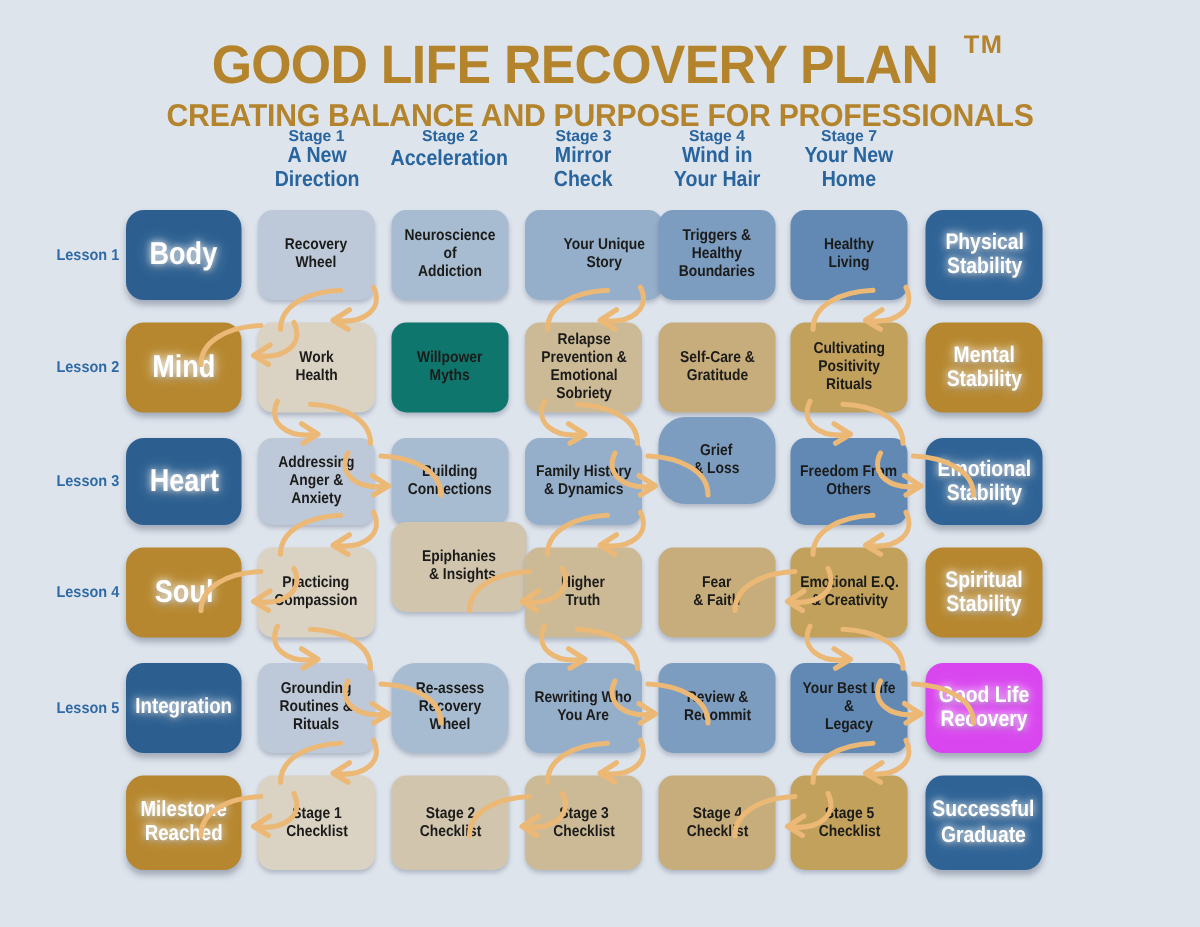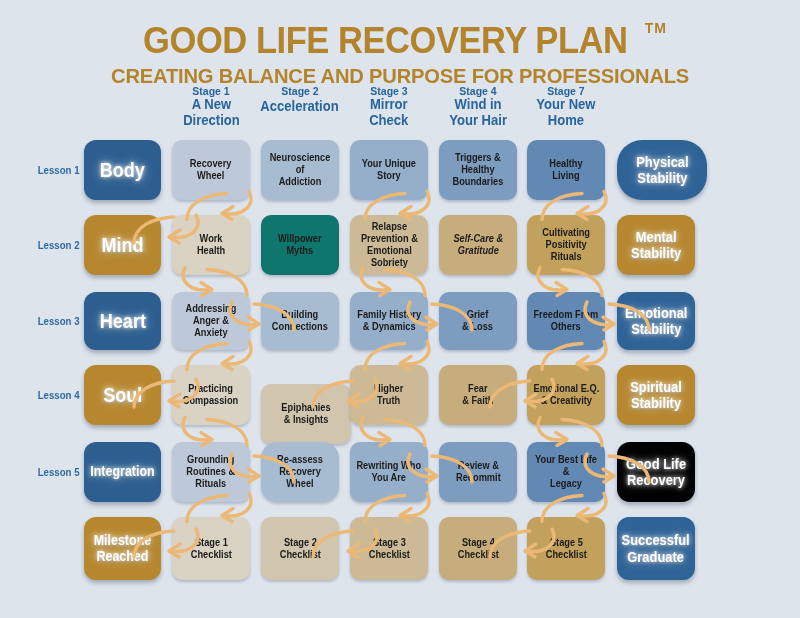--- a/index.html
+++ b/index.html
@@ -2,21 +2,21 @@
 <html><head>
 <meta charset="utf-8">
 <style>
   html,body{margin:0;padding:0;background:#DEE4EC;}
   #canvas{position:relative;width:800px;height:618px;background:#DEE4EC;
           font-family:"Liberation Sans",sans-serif;overflow:hidden;}
 
   .titlewrap{position:absolute;top:21px;left:0;width:100%;text-align:center;z-index:2;}
   .main-title{margin:0;font-size:36px;font-weight:bold;color:#B3842B;line-height:1.0;letter-spacing:-0.5px;}
   .main-title .ttl{display:inline-block;transform:scaleX(.96);}
-  .tm{font-size:14px;font-weight:bold;vertical-align:20px;margin-left:7px;letter-spacing:1px;}
+  .tm{font-size:17px;font-weight:bold;vertical-align:20px;margin-left:7px;letter-spacing:1px;}
   .subtitle{margin:6px 0 0;font-size:21px;font-weight:bold;color:#B3842B;line-height:1;letter-spacing:-0.2px;}
   .subtitle .sub{display:inline-block;transform:scaleX(.96);}
 
   .stage{position:absolute;text-align:center;color:#28649E;z-index:2;}
   .stage-label{font-size:10.5px;font-weight:bold;line-height:1.15;}
   .stage-name{font-size:14.5px;font-weight:bold;line-height:1.07;white-space:pre-line;
               display:inline-block;transform:scaleX(.9);transform-origin:center top;}
 
   .lesson{position:absolute;display:flex;align-items:center;justify-content:flex-end;
           color:#2F6AA5;font-size:10.5px;font-weight:bold;z-index:2;}
@@ -61,34 +61,34 @@
         <span>Body</span>
       </div>
       <div class="cell" style="left: 172px; top: 140px; width: 78px; height: 60px; background: rgb(189, 201, 216); color: rgb(27, 27, 26);">
         <span>Recovery
 Wheel</span>
       </div>
       <div class="cell" style="left: 261px; top: 140px; width: 78px; height: 60px; background: rgb(168, 188, 209); color: rgb(27, 27, 26);">
         <span>Neuroscience of
 Addiction</span>
       </div>
-      <div class="cell" style="left: 350px; top: 140px; width: 78px; height: 60px; background: rgb(149, 175, 202); color: rgb(27, 27, 26);">
+      <div class="cell" style="left: 350px; top: 140px; width: 78px; height: 60px; background: rgb(149, 175, 202); color: rgb(27, 27, 26); padding-left: 14px;">
         <span>Your Unique
 Story</span>
       </div>
       <div class="cell" style="left: 439px; top: 140px; width: 78px; height: 60px; background: rgb(124, 156, 192); color: rgb(27, 27, 26);">
         <span>Triggers &amp;
 Healthy
 Boundaries</span>
       </div>
       <div class="cell" style="left: 527px; top: 140px; width: 78px; height: 60px; background: rgb(98, 137, 180); color: rgb(27, 27, 26);">
         <span>Healthy
 Living</span>
       </div>
-      <div class="bigbox" style="left: 617px; top: 140px; width: 90px; height: 60px; background: rgb(47, 99, 150); font-size: 15px; border-radius: 25px;">
+      <div class="bigbox" style="left: 617px; top: 140px; width: 78px; height: 60px; background: rgb(47, 99, 150); font-size: 15px;">
         <span>Physical
 Stability</span>
       </div>
       <div class="lesson" style="left: 10px; top: 215px; width: 70px; height: 60px;">
         <span>Lesson 2</span>
       </div>
       <div class="bigbox" style="left: 84px; top: 215px; width: 77px; height: 60px; background: rgb(182, 135, 46); font-size: 21px;">
         <span>Mind</span>
       </div>
       <div class="cell" style="left: 172px; top: 215px; width: 78px; height: 60px; background: rgb(218, 210, 195); color: rgb(27, 27, 26);">
@@ -98,21 +98,21 @@
       <div class="cell" style="left: 261px; top: 215px; width: 78px; height: 60px; background: #0f766e; color: rgb(27, 27, 26);">
         <span>Willpower
 Myths</span>
       </div>
       <div class="cell" style="left: 350px; top: 215px; width: 78px; height: 60px; background: rgb(204, 186, 150); color: rgb(27, 27, 26);">
         <span>Relapse
 Prevention &amp;
 Emotional
 Sobriety</span>
       </div>
-      <div class="cell" style="left: 439px; top: 215px; width: 78px; height: 60px; background: rgb(200, 173, 124); color: rgb(27, 27, 26); font-style: italic;">
+      <div class="cell" style="left: 439px; top: 215px; width: 78px; height: 60px; background: rgb(200, 173, 124); color: rgb(27, 27, 26);">
         <span>Self-Care &amp;
 Gratitude</span>
       </div>
       <div class="cell" style="left: 527px; top: 215px; width: 78px; height: 60px; background: rgb(193, 161, 92); color: rgb(27, 27, 26);">
         <span>Cultivating
 Positivity
 Rituals</span>
       </div>
       <div class="bigbox" style="left: 617px; top: 215px; width: 78px; height: 60px; background: rgb(182, 135, 46); font-size: 15px;">
         <span>Mental
@@ -130,21 +130,21 @@
 Anxiety</span>
       </div>
       <div class="cell" style="left: 261px; top: 292px; width: 78px; height: 58px; background: rgb(168, 188, 209); color: rgb(27, 27, 26);">
         <span>Building
 Connections</span>
       </div>
       <div class="cell" style="left: 350px; top: 292px; width: 78px; height: 58px; background: rgb(149, 175, 202); color: rgb(27, 27, 26);">
         <span>Family History
 &amp; Dynamics</span>
       </div>
-      <div class="cell" style="left: 439px; top: 292px; width: 78px; height: 58px; background: rgb(124, 156, 192); color: rgb(27, 27, 26);">
+      <div class="cell" style="left: 439px; top: 278px; width: 78px; height: 58px; background: rgb(124, 156, 192); color: rgb(27, 27, 26); border-radius: 18px;">
         <span>Grief
 &amp; Loss</span>
       </div>
       <div class="cell" style="left: 527px; top: 292px; width: 78px; height: 58px; background: rgb(98, 137, 180); color: rgb(27, 27, 26);">
         <span>Freedom From
 Others</span>
       </div>
       <div class="bigbox" style="left: 617px; top: 292px; width: 78px; height: 58px; background: rgb(47, 99, 150); font-size: 15px;">
         <span>Emotional
 Stability</span>
@@ -152,21 +152,21 @@
       <div class="lesson" style="left: 10px; top: 365px; width: 70px; height: 60px;">
         <span>Lesson 4</span>
       </div>
       <div class="bigbox" style="left: 84px; top: 365px; width: 77px; height: 60px; background: rgb(182, 135, 46); font-size: 21px;">
         <span>Soul</span>
       </div>
       <div class="cell" style="left: 172px; top: 365px; width: 78px; height: 60px; background: rgb(218, 210, 195); color: rgb(27, 27, 26);">
         <span>Practicing
 Compassion</span>
       </div>
-      <div class="cell" style="left: 261px; top: 384px; width: 90px; height: 60px; background: rgb(209, 197, 174); color: rgb(27, 27, 26);">
+      <div class="cell" style="left: 261px; top: 348px; width: 90px; height: 60px; background: rgb(209, 197, 174); color: rgb(27, 27, 26); text-align: right;">
         <span>Epiphanies
 &amp; Insights</span>
       </div>
       <div class="cell" style="left: 350px; top: 365px; width: 78px; height: 60px; background: rgb(204, 186, 150); color: rgb(27, 27, 26);">
         <span>Higher
 Truth</span>
       </div>
       <div class="cell" style="left: 439px; top: 365px; width: 78px; height: 60px; background: rgb(200, 173, 124); color: rgb(27, 27, 26);">
         <span>Fear
 &amp; Faith</span>
@@ -200,21 +200,21 @@
 You Are</span>
       </div>
       <div class="cell" style="left: 439px; top: 442px; width: 78px; height: 60px; background: rgb(124, 156, 192); color: rgb(27, 27, 26);">
         <span>Review &amp;
 Recommit</span>
       </div>
       <div class="cell" style="left: 527px; top: 442px; width: 78px; height: 60px; background: rgb(98, 137, 180); color: rgb(27, 27, 26);">
         <span>Your Best Life &amp;
 Legacy</span>
       </div>
-      <div class="bigbox" style="left: 617px; top: 442px; width: 78px; height: 60px; background: #000000; font-size: 15px; border-radius: 13px;">
+      <div class="bigbox" style="left: 617px; top: 442px; width: 78px; height: 60px; background: #d946ef; font-size: 15px;">
         <span>Good Life
 Recovery</span>
       </div>
       <div class="bigbox" style="left: 84px; top: 517px; width: 77px; height: 63px; background: rgb(182, 135, 46); font-size: 14.5px;">
         <span>Milestone
 Reached</span>
       </div>
       <div class="cell" style="left: 172px; top: 517px; width: 78px; height: 63px; background: rgb(218, 210, 195); color: rgb(27, 27, 26);">
         <span>Stage 1
 Checklist</span>

